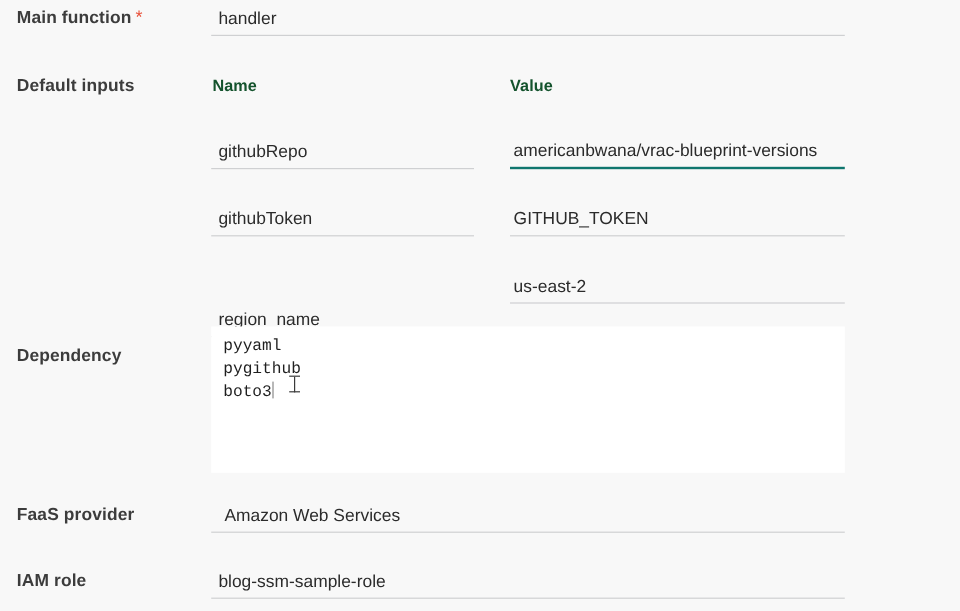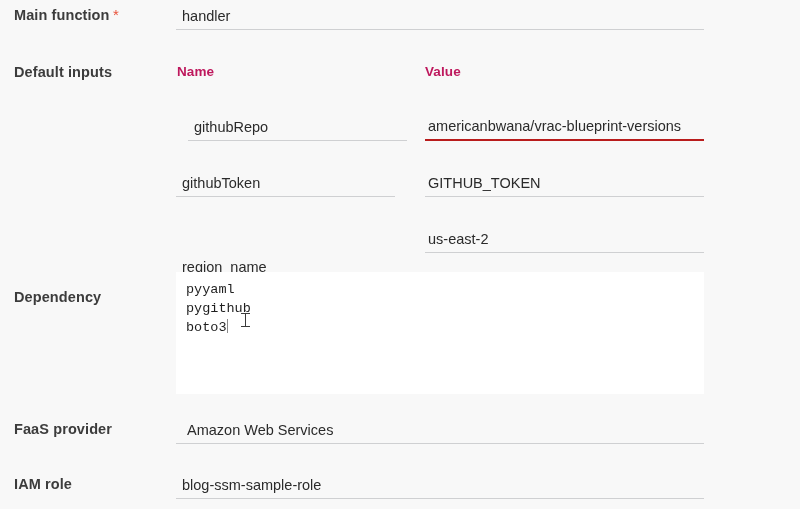--- a/index.html
+++ b/index.html
@@ -29,21 +29,21 @@
     position: absolute;
     color: #e8513a;
     font-size: 15px;
     line-height: 1;
     font-weight: normal;
   }
   .colhead {
     position: absolute;
     font-size: 13.5px;
     font-weight: bold;
-    color: #be185d;
+    color: #14532d;
     letter-spacing: 0.1px;
     white-space: nowrap;
   }
 
   
   .field {
     position: absolute;
     box-sizing: border-box;
     border: none;
     border-bottom: 1px solid #cfd0d2;
@@ -52,21 +52,21 @@
   }
   .field .ftext {
     position: absolute;
     left: 0; bottom: 5px;
     font-size: 14.5px;
     color: #2b2b2b;
     white-space: nowrap;
     font-family: "Liberation Sans", sans-serif;
   }
   .field.focused {
-    border-bottom: 2px solid #b91c1c;
+    border-bottom: 2px solid #0f766e;
   }
   .caret {
     display: inline-block;
     width: 1px;
     height: 15px;
     background: #222;
     vertical-align: -2px;
     margin-left: 0px;
   }
 
@@ -177,21 +177,21 @@
 
   <div class="info-icon" style="left:762px; top:5px;">i</div>
 
   <div class="lbl" style="left:14px; top:64px;">Default inputs</div>
 
   <div class="colhead" style="left:177px; top:64px;">Name</div>
   <div class="colhead" style="left:425px; top:64px;">Value</div>
 
   <div class="info-icon" style="left:762px; top:62px;">i</div>
 
-  <div class="field" style="left:188px; top:111px; width:219px;">
+  <div class="field" style="left:176px; top:111px; width:219px;">
     <span class="ftext" style="left:6px;">githubRepo</span>
   </div>
   <div class="field focused" style="left:425px; top:111px; width:313px;">
     <span class="ftext" style="left:3px;">americanbwana/vrac-blueprint-versions</span>
     <span class="caret" style="position:absolute; bottom:7px; left:297px;"></span>
   </div>
   <div class="circ-btn" style="left:760px; top:117px;">
     <span class="bar-h"></span>
   </div>
 

